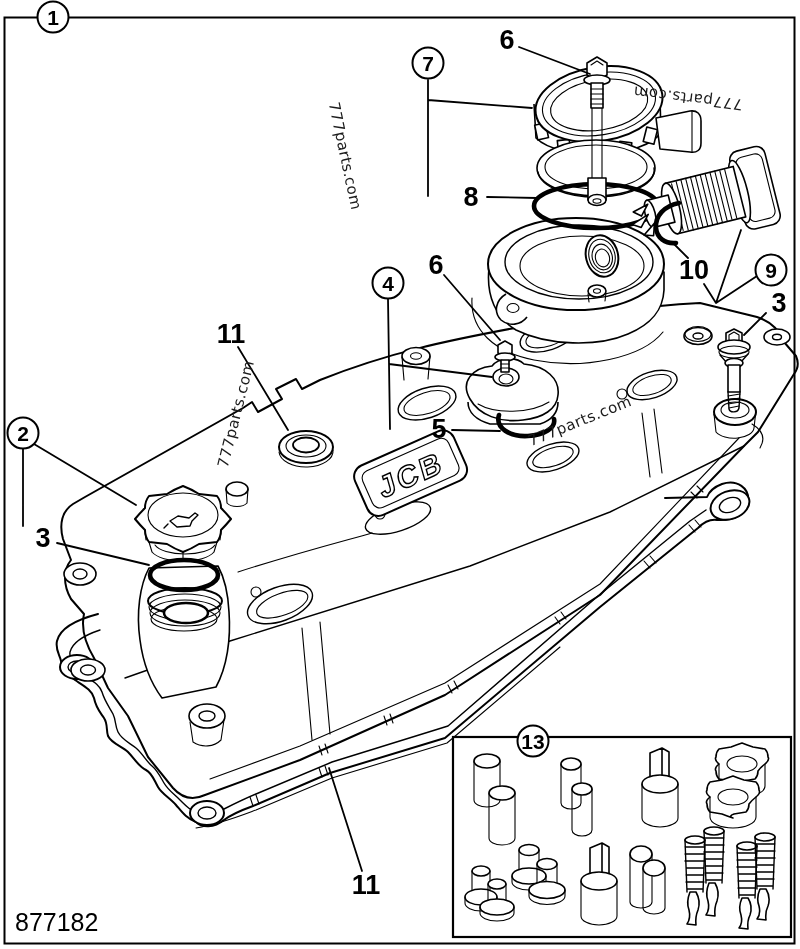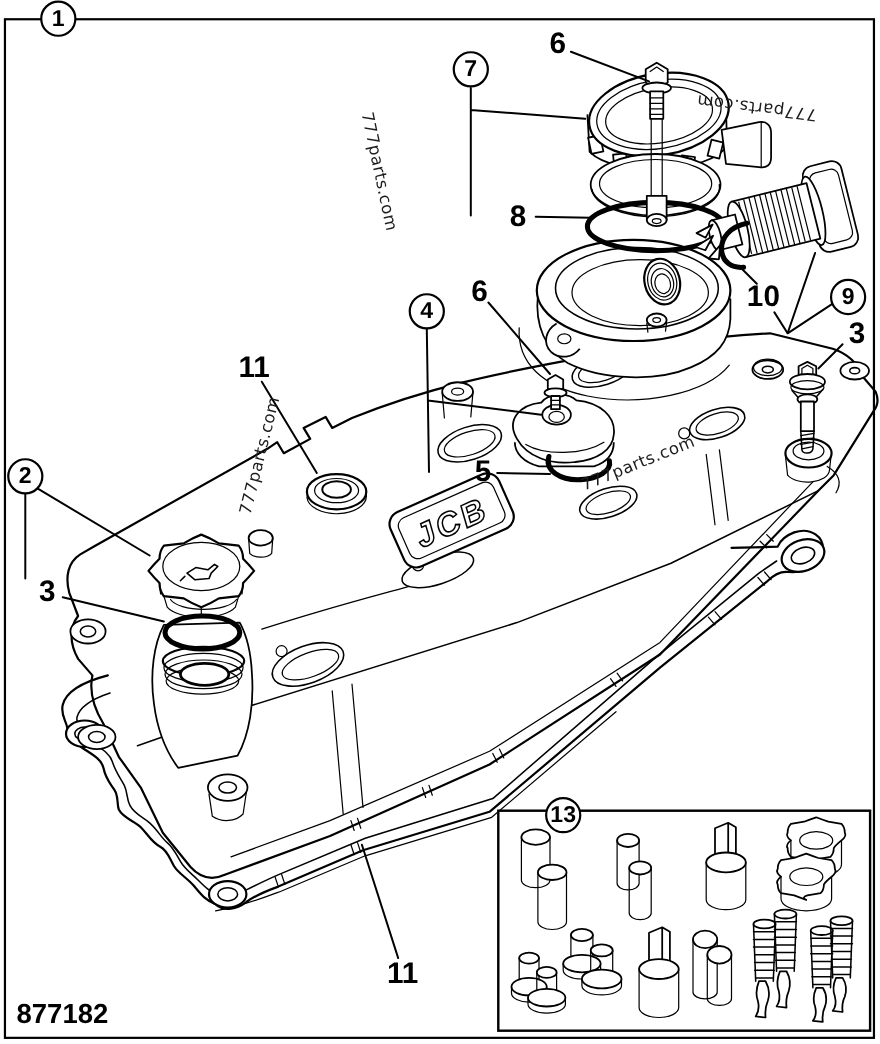--- a/index.html
+++ b/index.html
@@ -6,21 +6,21 @@
   #stage{position:relative;width:800px;height:949px;background:#fff;overflow:hidden;
          font-family:"Liberation Sans",sans-serif;}
   #art{position:absolute;left:0;top:0;}
   .circ{position:absolute;width:33px;height:33px;box-sizing:border-box;border:2.5px solid #000;
         border-radius:50%;background:#fff;display:flex;align-items:center;justify-content:center;
         font-weight:bold;font-size:21px;color:#000;transform:translate(-50%,-50%);z-index:5;}
   .num{position:absolute;font-weight:bold;font-size:27px;color:#000;
        transform:translate(-50%,-50%);z-index:5;white-space:nowrap;}
   .wm{position:absolute;font-family:"DejaVu Sans",sans-serif;font-size:15px;color:#1c1c1c;
       white-space:nowrap;z-index:4;letter-spacing:.5px;}
-  .pn{position:absolute;left:15px;top:908px;font-weight:bold;font-size:25px;color:#000;z-index:5;}
+  .pn{position:absolute;left:15px;top:908px;font-weight:normal;font-size:25px;color:#000;z-index:5;}
   svg *{vector-effect:none;}
   .ln{fill:none;stroke:#000;stroke-width:1.8;stroke-linejoin:round;stroke-linecap:round;}
   .th{fill:none;stroke:#000;stroke-width:1.1;stroke-linejoin:round;stroke-linecap:round;}
   .md{fill:none;stroke:#000;stroke-width:1.4;stroke-linejoin:round;stroke-linecap:round;}
   .bd{fill:none;stroke:#000;stroke-width:2;stroke-linejoin:round;stroke-linecap:round;}
   .wf{fill:#fff;stroke:#000;stroke-width:1.6;stroke-linejoin:round;}
   .wf2{fill:#fff;stroke:#000;stroke-width:2;stroke-linejoin:round;}
   .ring{fill:none;stroke:#000;stroke-width:4.6;stroke-linecap:round;}
   .ldr{fill:none;stroke:#000;stroke-width:1.8;stroke-linecap:round;}
 </style>
@@ -364,21 +364,21 @@
     </g>
 
     <rect x="4.5" y="17.5" width="790" height="926" fill="none" stroke="#000" stroke-width="2"></rect>
   </svg>
 
   <div class="circ" style="left:53px;top:17px">1</div>
   <div class="circ" style="left:23px;top:433px">2</div>
   <div class="circ" style="left:388px;top:283px">4</div>
   <div class="circ" style="left:428px;top:63px">7</div>
   <div class="circ" style="left:771px;top:270px">9</div>
-  <div class="circ" style="left:512px;top:741px">13</div>
+  <div class="circ" style="left:533px;top:741px">13</div>
 
   <div class="num" style="left:507px;top:40px">6</div>
   <div class="num" style="left:471px;top:197px">8</div>
   <div class="num" style="left:436px;top:265px">6</div>
   <div class="num" style="left:439px;top:429px">5</div>
   <div class="num" style="left:43px;top:538px">3</div>
   <div class="num" style="left:694px;top:270px">10</div>
   <div class="num" style="left:231px;top:334px">11</div>
   <div class="num" style="left:366px;top:885px">11</div>
   <div class="num" style="left:779px;top:303px">3</div>

